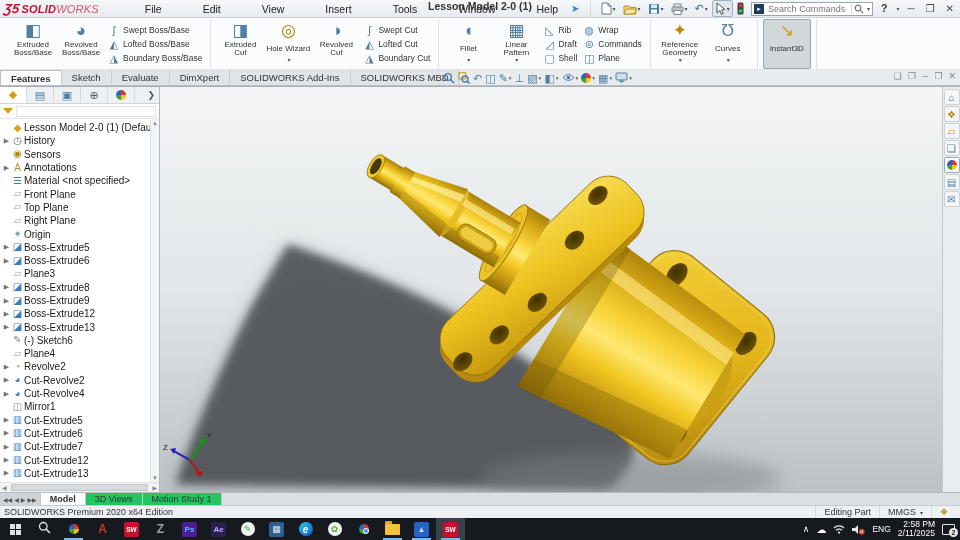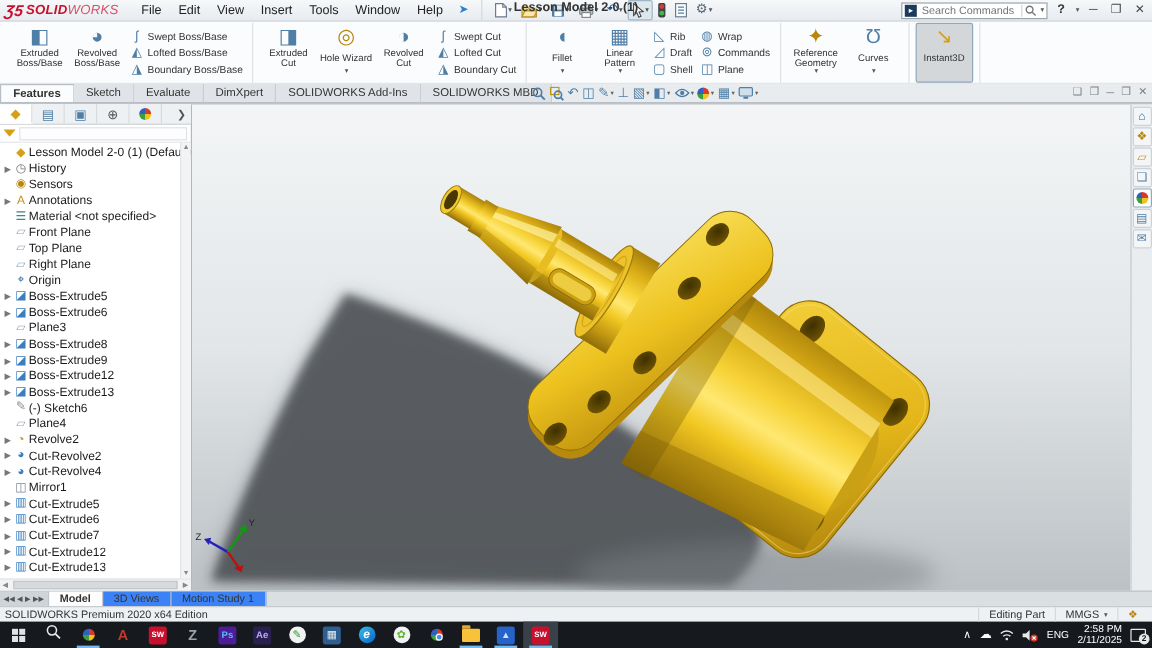--- a/index.html
+++ b/index.html
@@ -10,21 +10,21 @@
 
   
   .titlebar{height:18px;display:flex;align-items:center;gap:4px;
     background:linear-gradient(#f6f8fa,#e7ebef);border-bottom:1px solid #cfd4d9;
     padding:0 4px;position:relative;}
   .logo{display:flex;align-items:center;font-style:italic;font-weight:bold;
     font-size:11px;color:#c8102e;letter-spacing:.2px;margin-right:8px;white-space:nowrap;}
   .logo .ds{font-size:13px;margin-right:2px;transform:skewX(-8deg);}
   .logo .wk{font-weight:normal;color:#d4526a;}
   .menubar{display:flex;gap:0;}
-  .mi{font-size:10.5px;color:#222;padding:2px 7px;cursor:default;}
+  .mi{font-size:10.5px;color:#222;padding:2px 7px;cursor:default;margin-left:27px;}
   .pin{color:#2e7fd0;font-size:10px;margin:0 6px 0 2px;}
   .qat{display:flex;align-items:center;gap:1px;border-left:1px solid #d4d9dd;padding-left:6px;}
   .qbtn{display:flex;align-items:center;padding:1px 2px;border:1px solid transparent;border-radius:2px;}
   .qbtn.pressed{border-color:#9fb6c8;background:#dde7ee;}
   .qbtn svg{display:block;}
   .qg{font-size:11px;line-height:11px;}
   .da{font-size:6px;color:#555;margin-left:1px;}
   .wintitle{position:absolute;left:50%;top:0;transform:translateX(-50%);
     font-size:10.5px;font-weight:bold;color:#333;white-space:nowrap;}
   .tb-right{position:absolute;right:3px;top:1px;display:flex;align-items:center;gap:5px;}
@@ -112,21 +112,21 @@
 
   .wheel{width:10px;height:10px;border-radius:50%;
     background:conic-gradient(#d63b2f 0 25%,#f2c21e 0 50%,#3c9e3c 0 75%,#2f5fbf 0 100%);}
 
   
   .doctabs{height:13px;background:#dadfe2;display:flex;align-items:stretch;
     border-top:1px solid #b4bac0;}
   .tabnav{display:flex;align-items:center;font-size:6px;color:#555;background:#cfd4d8;
     padding:0 3px;gap:2px;border-right:1px solid #bfc5ca;}
   .dtab{font-size:9px;color:#333;display:flex;align-items:center;padding:0 9px;
-    border-right:1px solid #c2c8cd;background:#3b82f6;}
+    border-right:1px solid #c2c8cd;background:#22c55e;}
   .dtab.active{background:#fdfdfd;font-weight:bold;}
 
   
   .statusbar{height:13px;background:#eef1f3;border-top:1px solid #c6cbcf;display:flex;
     align-items:center;font-size:9px;color:#333;padding:0 4px;}
   .sb-right{margin-left:auto;display:flex;align-items:center;height:100%;}
   .sbseg{display:flex;align-items:center;padding:0 8px;height:100%;border-left:1px solid #d4d9dd;}
   .sbseg .da{font-size:6px;margin-left:4px;}
 
   

